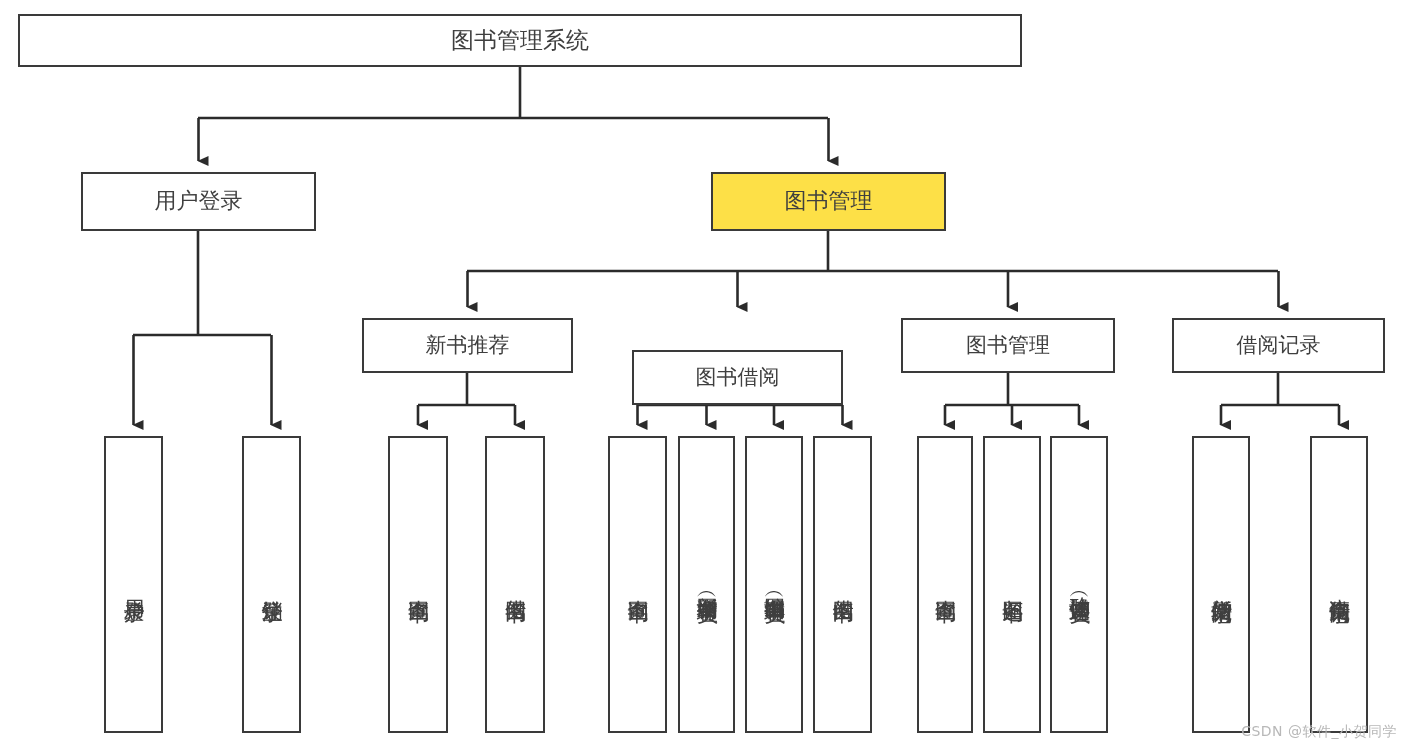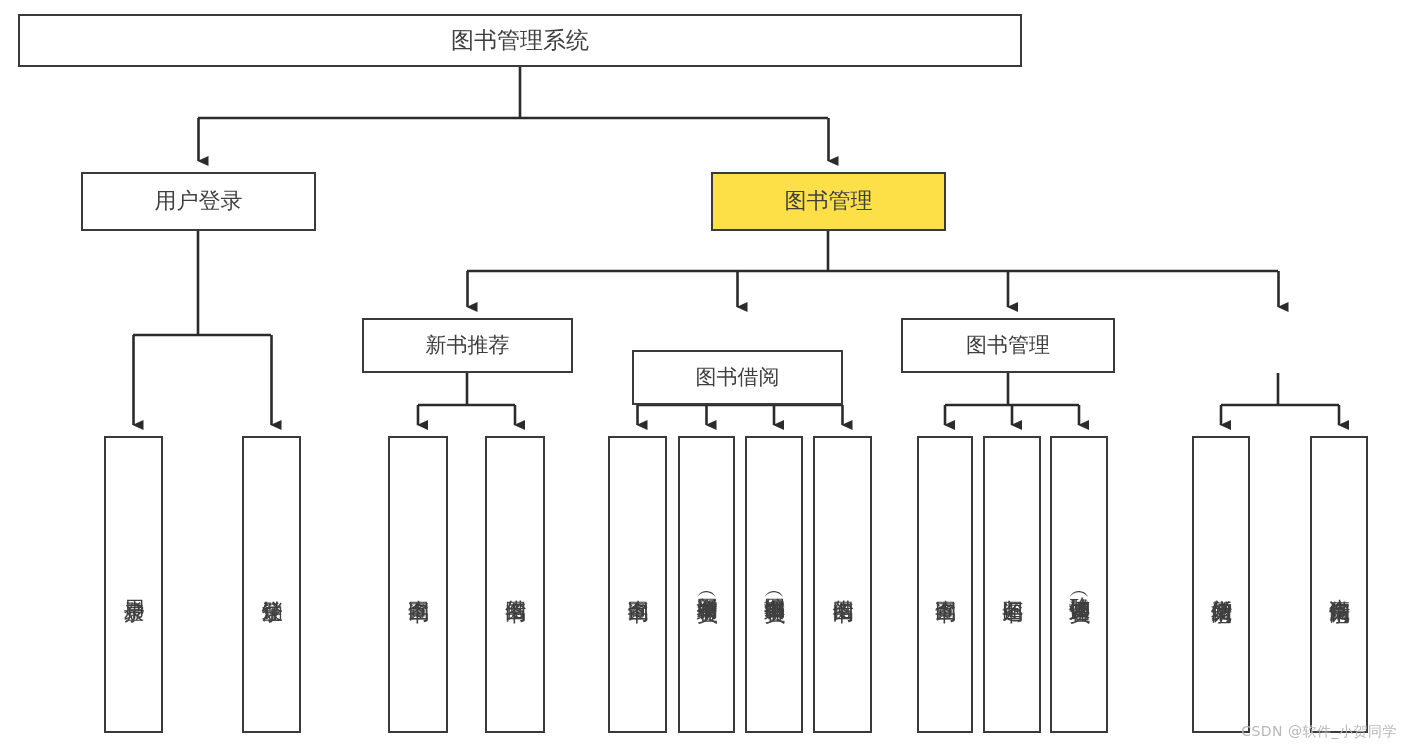--- a/index.html
+++ b/index.html
@@ -138,20 +138,23 @@
 
   <div class="node level3" style="left: 362px; top: 318px; width: 211px; height: 55px; border-color: rgb(58, 58, 58); background: rgb(255, 255, 255); color: rgb(63, 63, 63);">
     <span class="node-label">新书推荐</span>
   </div>
   <div class="node level3" style="left: 632px; top: 318px; width: 211px; height: 55px; border-color: rgb(58, 58, 58); background: rgb(255, 255, 255); color: rgb(63, 63, 63); margin-top: 32px;">
     <span class="node-label">图书借阅</span>
   </div>
   <div class="node level3" style="left: 901px; top: 318px; width: 214px; height: 55px; border-color: rgb(58, 58, 58); background: rgb(255, 255, 255); color: rgb(63, 63, 63);">
     <span class="node-label">图书管理</span>
   </div>
+  <div class="node level3" style="left: 1172px; top: 318px; width: 213px; height: 55px; border-color: rgb(58, 58, 58); background: rgb(255, 255, 255); color: rgb(63, 63, 63);">
+    <span class="node-label">借阅记录</span>
+  </div>
 
   <div class="node leaf" style="left: 104px; top: 436px; width: 59px; height: 297px; border-color: rgb(58, 58, 58); background: rgb(255, 255, 255); color: rgb(63, 63, 63);">
     <span class="node-label">用户登录</span>
   </div>
   <div class="node leaf" style="left: 242px; top: 436px; width: 59px; height: 297px; border-color: rgb(58, 58, 58); background: rgb(255, 255, 255); color: rgb(63, 63, 63);">
     <span class="node-label">注销登录</span>
   </div>
   <div class="node leaf" style="left: 388px; top: 436px; width: 60px; height: 297px; border-color: rgb(58, 58, 58); background: rgb(255, 255, 255); color: rgb(63, 63, 63);">
     <span class="node-label">查询图书</span>
   </div>

